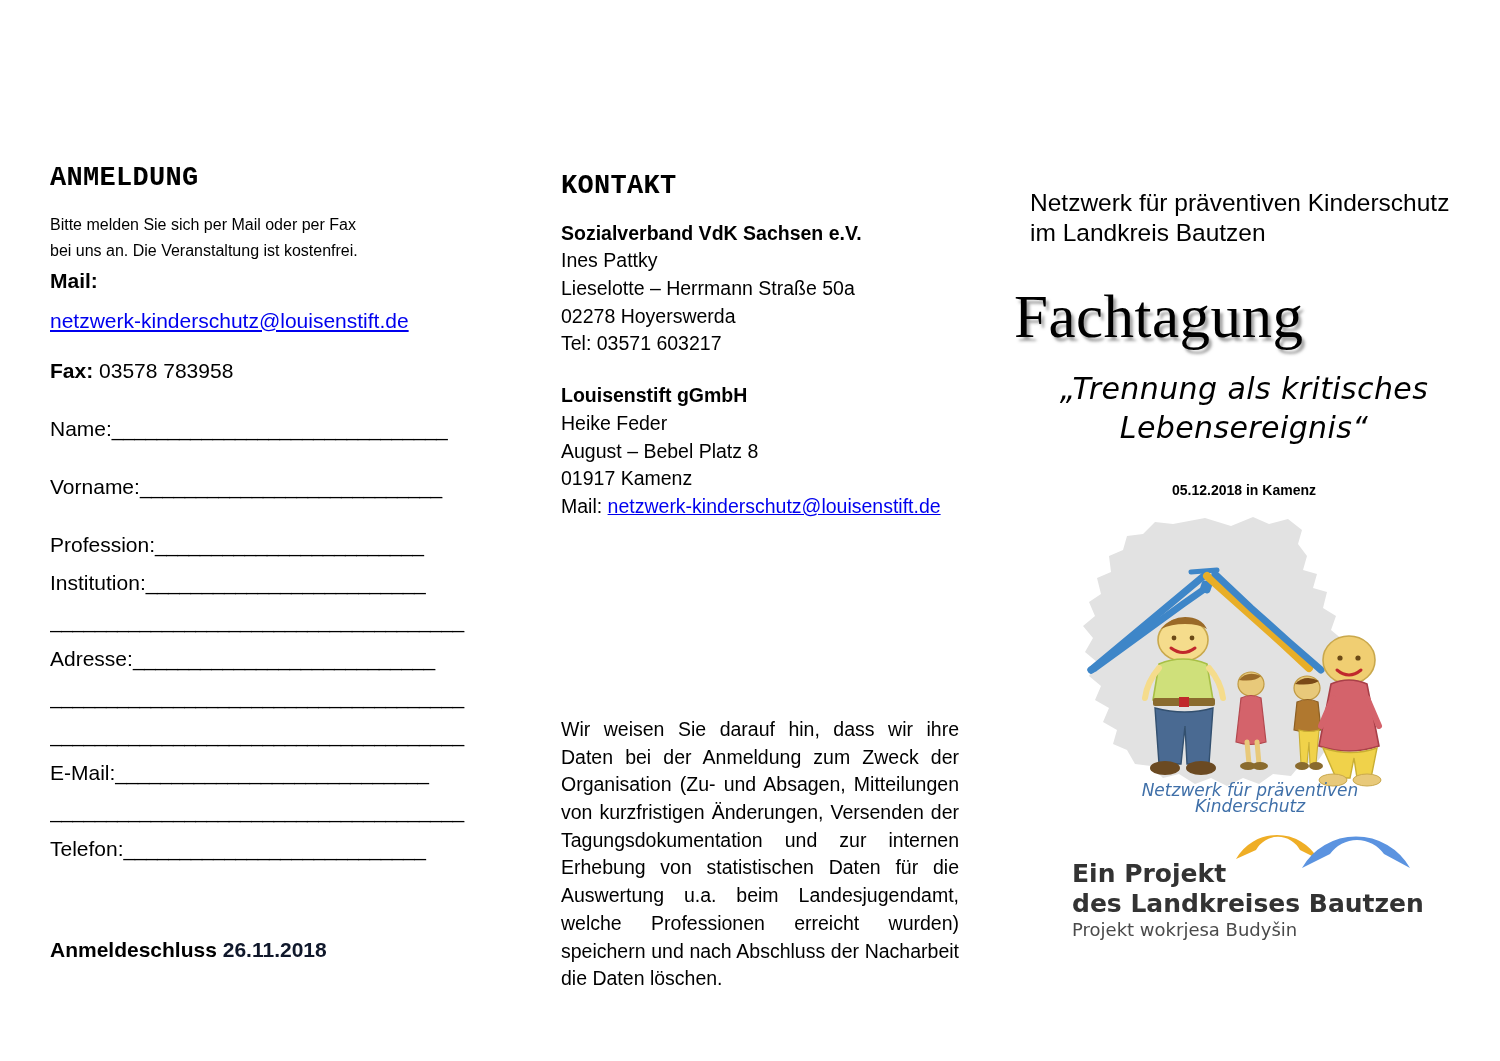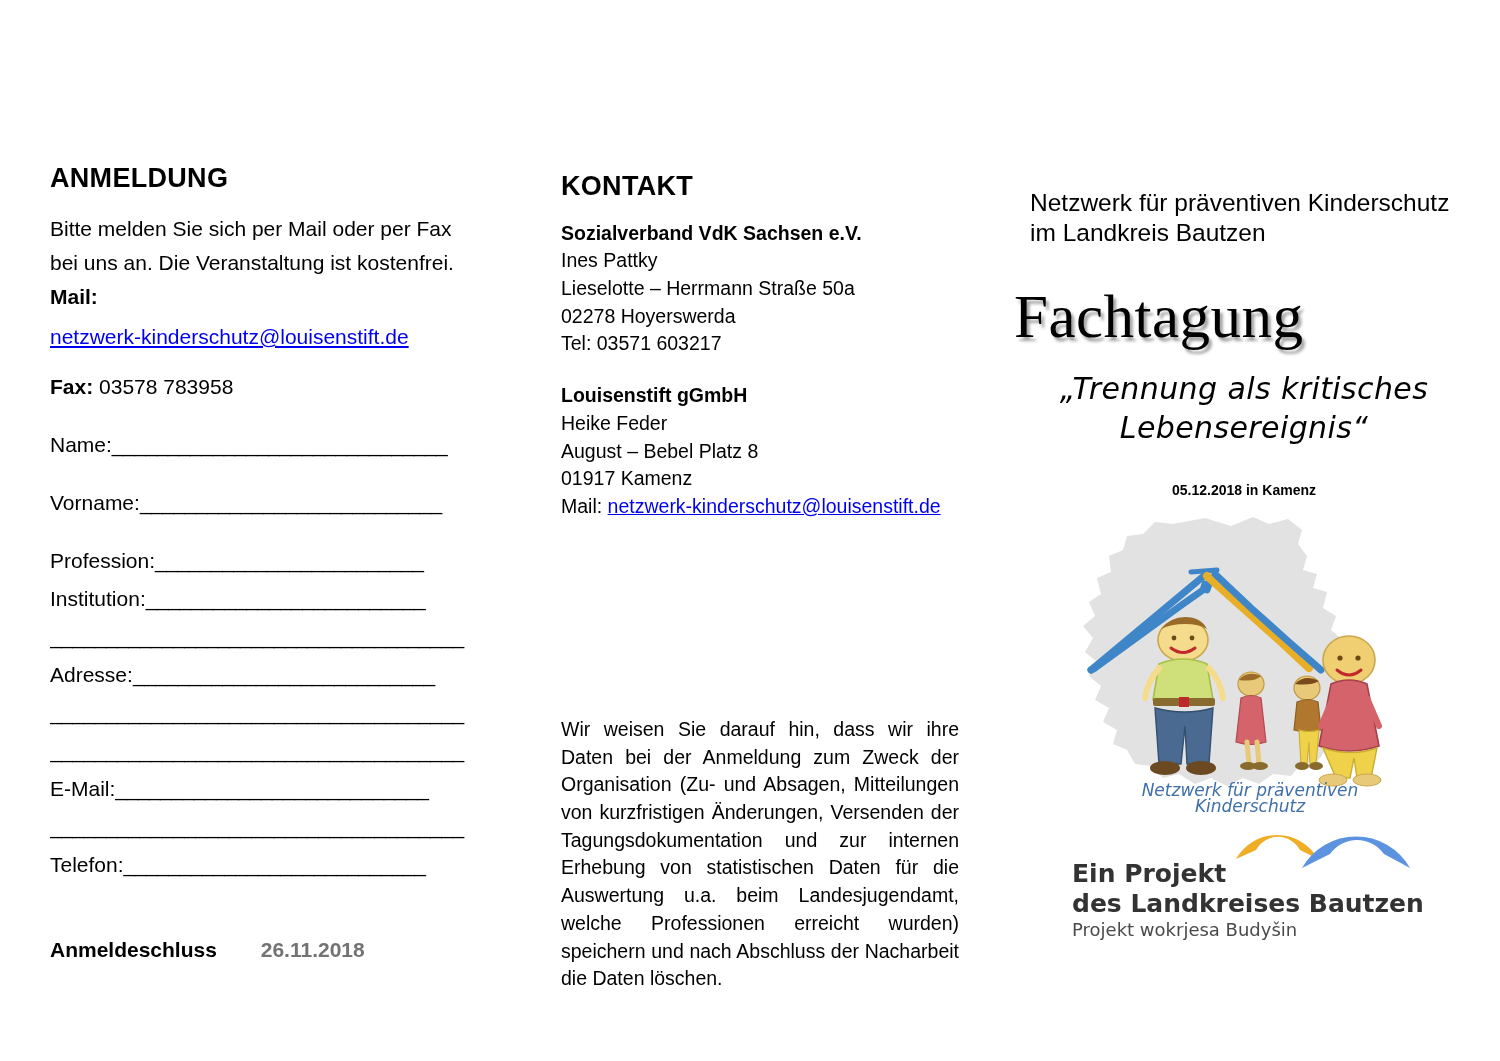--- a/index.html
+++ b/index.html
@@ -27,23 +27,24 @@
     left: 50px;
     top: 164px;
     width: 430px;
   }
   .h-section {
     font-size: 27px;
     font-weight: bold;
     letter-spacing: 0.3px;
     margin: 0 0 18px 0;
     line-height: 1.1;
+    font-family: Liberation Mono, monospace;
   }
   .intro-line {
-    font-size: 21px;
+    font-size: 16px;
     line-height: 1.62;
     margin: 0;
     white-space: nowrap;
   }
   .lbl-bold {
     font-size: 21px;
     font-weight: bold;
     line-height: 1.62;
     margin: 0;
   }
@@ -80,21 +81,21 @@
   .gap-sm { height: 8px; }
 
   .deadline {
     position: absolute;
     left: 50px;
     top: 938px;
     font-size: 21px;
     font-weight: bold;
     white-space: nowrap;
   }
-  .deadline .date { color: #737373; margin-left: 38px; }
+  .deadline .date { color: #0f172a; }
 
   
   .col-kontakt {
     position: absolute;
     left: 561px;
     top: 172px;
     width: 420px;
   }
   .k-block { margin-bottom: 24px; }
   .k-org {

